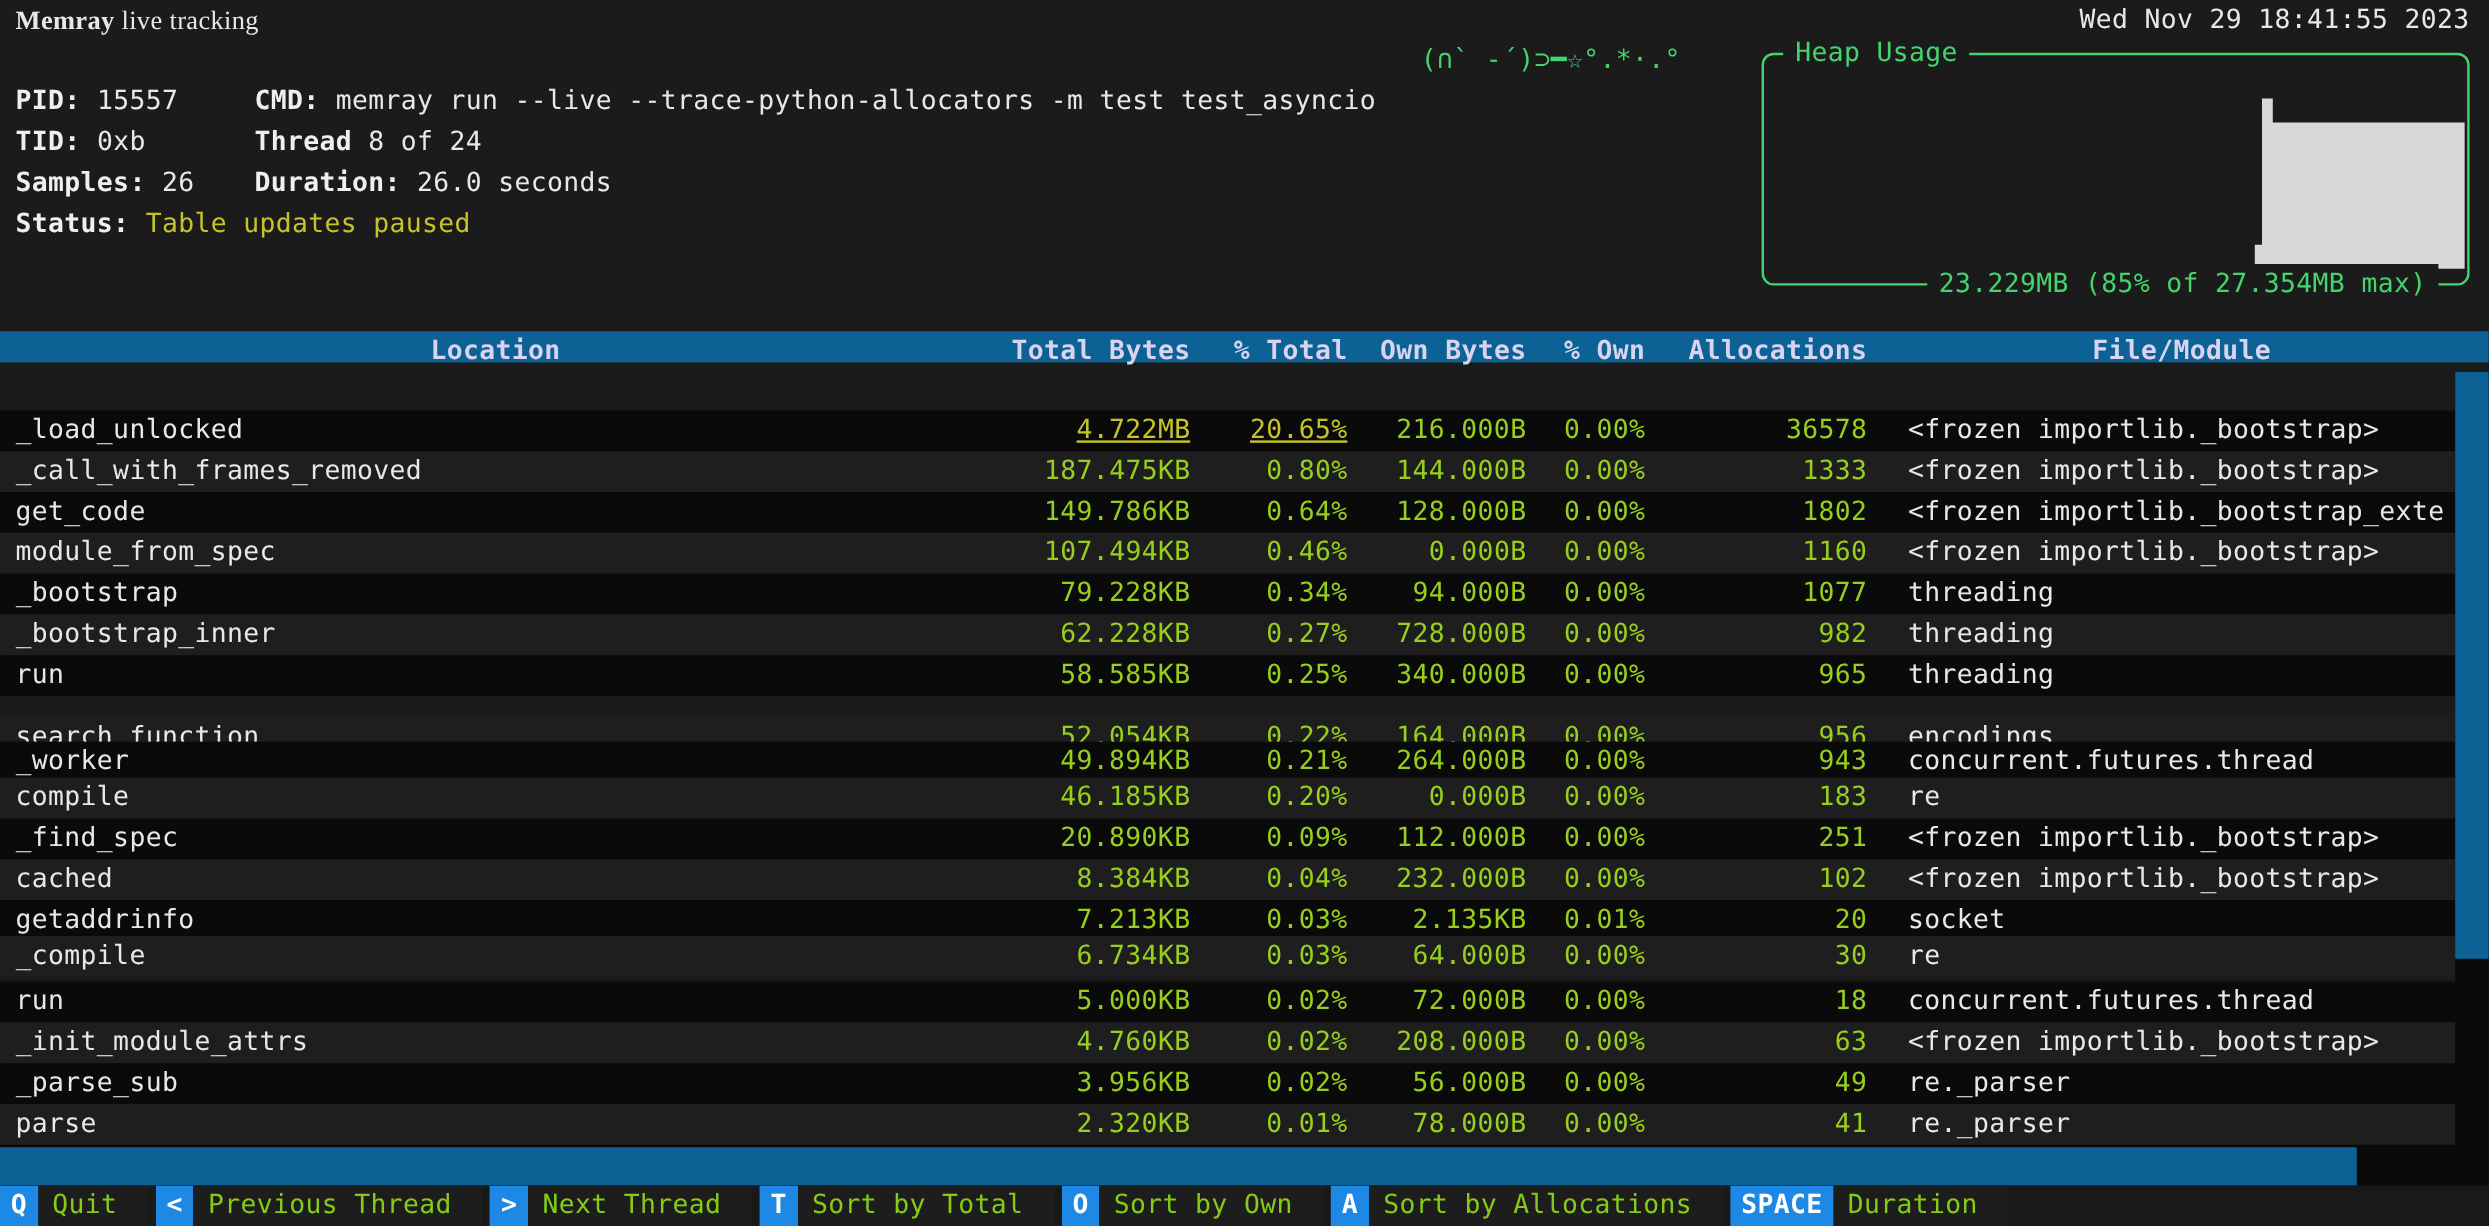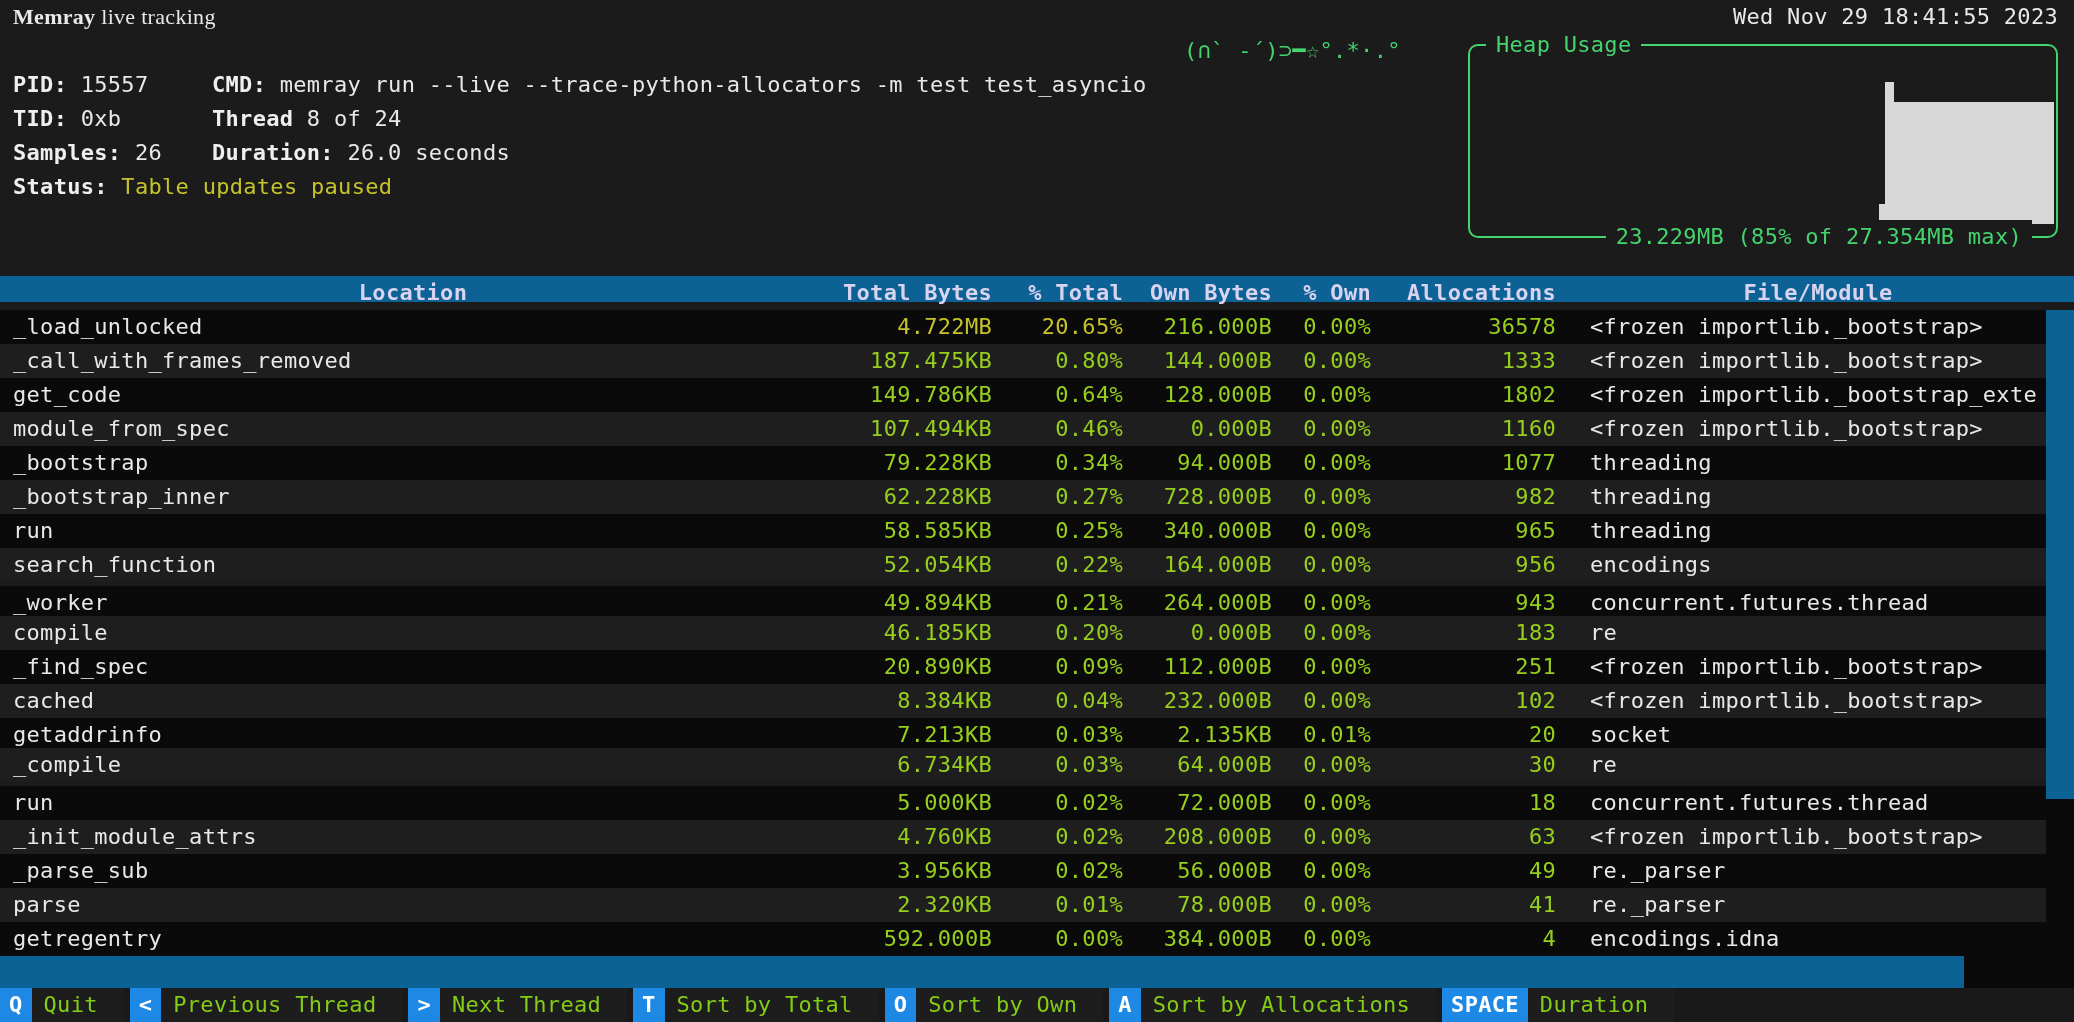--- a/index.html
+++ b/index.html
@@ -34,33 +34,33 @@
     padding:0 10px;color:var(--accent);line-height:34px;white-space:pre;}
   .heap-label{position:absolute;bottom:-18px;right:24px;background:var(--background);
     padding:0 10px;color:var(--accent);line-height:34px;white-space:pre;margin-top:44px;}
   .heap-svg{position:absolute;inset:2px;width:582px;height:186px;}
   
   .thead{left:0;top:276px;width:2074px;height:26px;background:var(--header-bg);
     color:var(--header-fg);font-weight:bold;}
   .th{position:absolute;top:0;line-height:34px;white-space:pre;}
   .th.sorted{text-underline-offset:5px;}
   .rows{left:0;top:310px;width:2074px;height:646px;}
-  .trow{position:absolute;left:0;width:2046px;height:34px;line-height:34px;overflow:hidden;}
+  .trow{position:absolute;left:0;width:2046px;height:34px;line-height:34px;overflow:hidden;margin-top:32px;}
   .trow.even{background:var(--row-dark);}
   .trow.odd{background:var(--row-light);}
   .cell{position:absolute;top:0;line-height:34px;white-space:pre;overflow:hidden;}
   .c-loc{left:13px;width:800px;color:var(--text);}
   .c-num{text-align:right;color:var(--green);}
   .c-total{right:1054px;width:320px;}
   .c-pcttotal{right:923px;width:120px;}
   .c-own{right:774px;width:200px;}
   .c-pctown{right:675px;width:120px;}
   .c-allocs{right:490px;width:170px;}
   .c-mod{left:1590px;width:456px;color:var(--text);}
-  .trow.hl .c-total,.trow.hl .c-pcttotal{color:var(--yellow);}
+  .trow.hl .c-total,.trow.hl .c-pcttotal{color:var(--yellow);text-decoration:underline;}
   
   .vscroll{left:2046px;top:310px;width:28px;height:646px;background:var(--row-dark);}
   .vthumb{position:absolute;left:0;top:0;width:28px;height:489px;background:var(--scroll);}
   .hscroll{left:0;top:956px;width:2074px;height:32px;background:var(--row-dark);}
   .hthumb{position:absolute;left:0;top:0;width:1964px;height:32px;background:var(--scroll);}
   
   .footer{left:0;top:988px;width:2074px;height:34px;background:var(--footer-bg);
     display:flex;align-items:stretch;gap:6px;overflow:hidden;}
   .fitem{display:flex;align-items:stretch;}
   .fkey{background:var(--badge);color:#ffffff;font-weight:bold;line-height:34px;
@@ -161,21 +161,21 @@
       </div>
       <div class="trow even" style="top: 204px;">
         <div class="cell c-loc">run</div>
         <div class="cell c-num c-total">58.585KB</div>
         <div class="cell c-num c-pcttotal">0.25%</div>
         <div class="cell c-num c-own">340.000B</div>
         <div class="cell c-num c-pctown">0.00%</div>
         <div class="cell c-num c-allocs">965</div>
         <div class="cell c-mod">threading</div>
       </div>
-      <div class="trow odd" style="top: 238px; padding-left: 16px;">
+      <div class="trow odd" style="top: 256px; padding-left: 16px;">
         <div class="cell c-loc">search_function</div>
         <div class="cell c-num c-total">52.054KB</div>
         <div class="cell c-num c-pcttotal">0.22%</div>
         <div class="cell c-num c-own">164.000B</div>
         <div class="cell c-num c-pctown">0.00%</div>
         <div class="cell c-num c-allocs">956</div>
         <div class="cell c-mod">encodings</div>
       </div>
       <div class="trow even" style="top: 276px;">
         <div class="cell c-loc">_worker</div>

